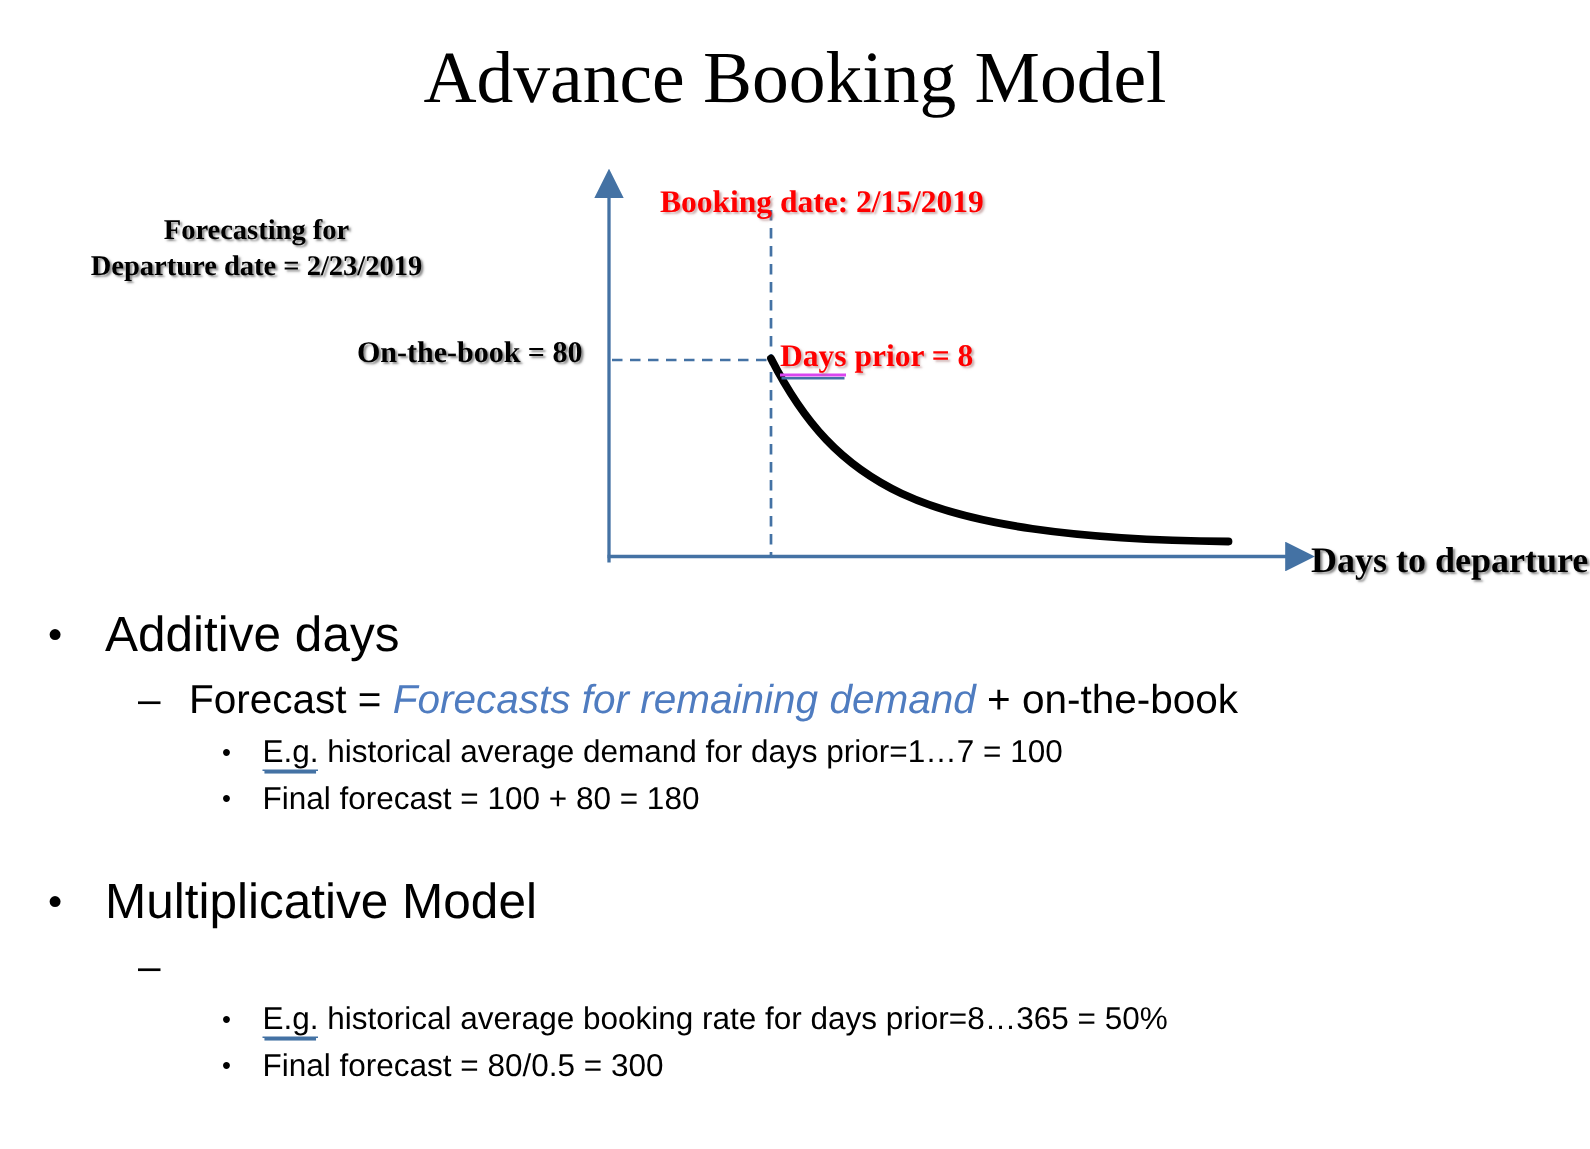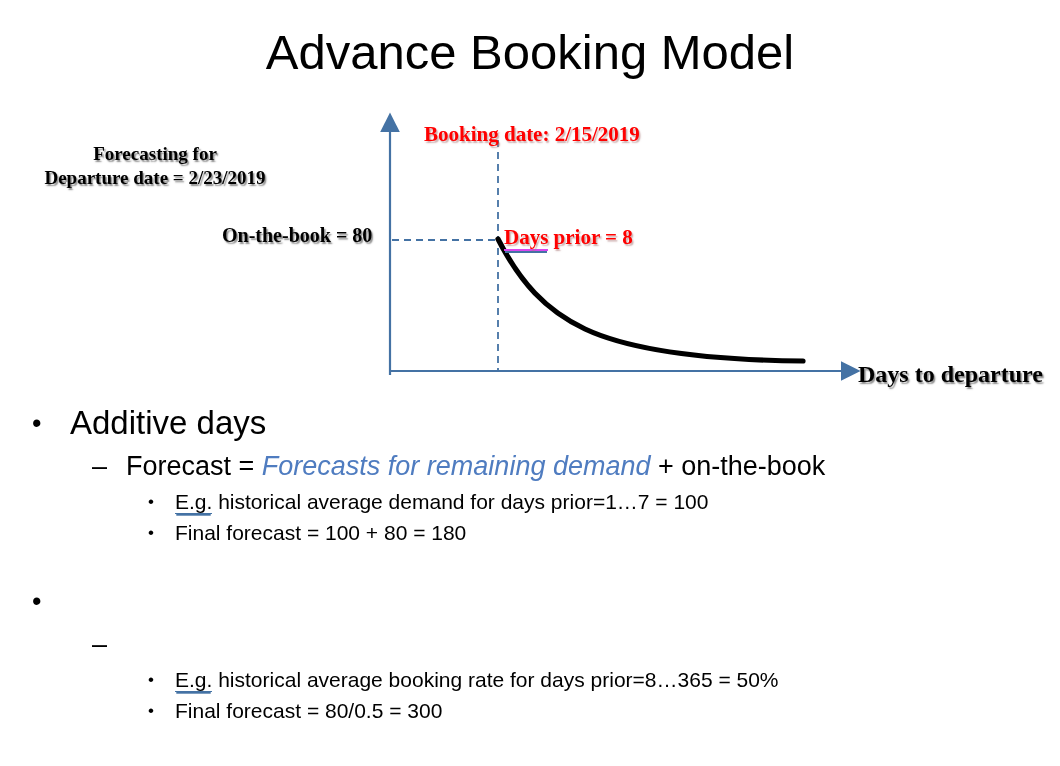--- a/index.html
+++ b/index.html
@@ -16,32 +16,32 @@
     color: #000000;
   }
 
   
   .slide-title {
     position: absolute;
     left: 0;
     top: 22px;
     width: 1060px;
     text-align: center;
-    font-family: Liberation Sans, sans-serif;
+    font-family: Liberation Serif, serif;
     font-size: 49px;
     font-weight: 400;
     line-height: 60px;
     color: #000000;
     letter-spacing: 0px;
   }
 
   
   .diagram {
     position: absolute;
-    left: 0;
+    left: 16px;
     top: 110px;
     width: 1002px;
     height: 290px;
   }
   .diagram svg {
     position: absolute;
     left: 0;
     top: 0;
   }
 
@@ -211,20 +211,21 @@
 
   <div class="lvl lvl3">
     <span class="marker">•</span>
     <span class="txt">Final forecast = 100 + 80 = 180</span>
   </div>
 
   <div class="gap-block"></div>
 
   <div class="lvl lvl1">
     <span class="marker">•</span>
+    <span class="txt">Multiplicative Model</span>
   </div>
 
   <div class="lvl lvl2">
     <span class="marker">–</span>
   </div>
 
   <div class="lvl lvl3">
     <span class="marker">•</span>
     <span class="txt"><span class="spell">E.g.</span><span> historical average booking rate for days prior=8…365 = 50%</span></span>
   </div>

